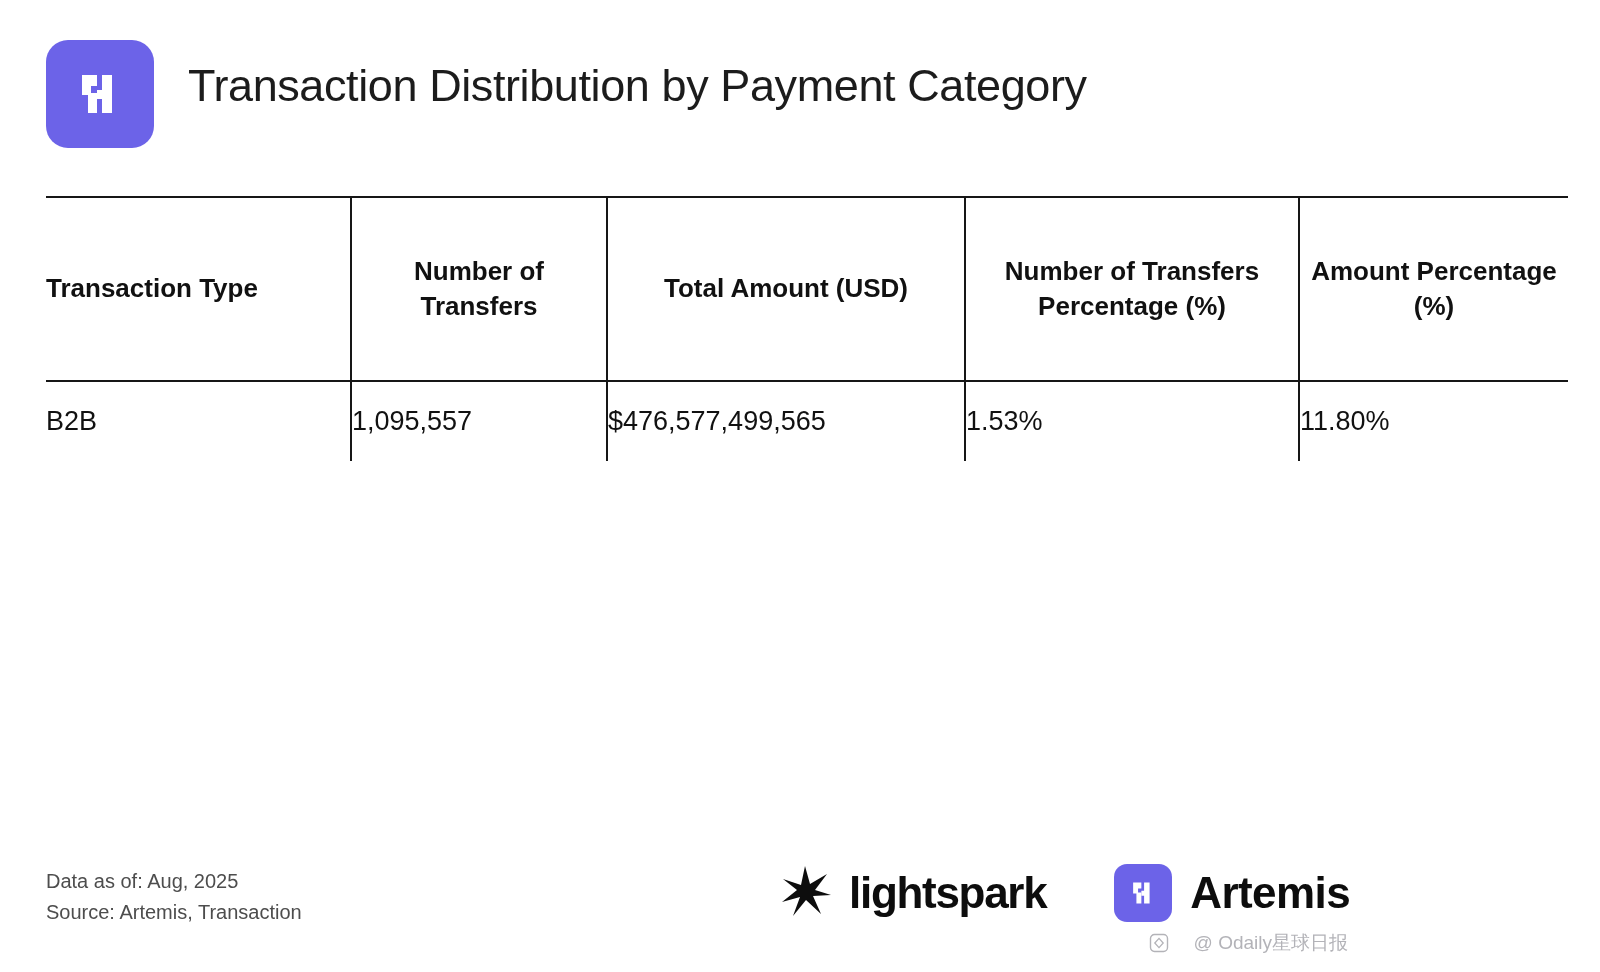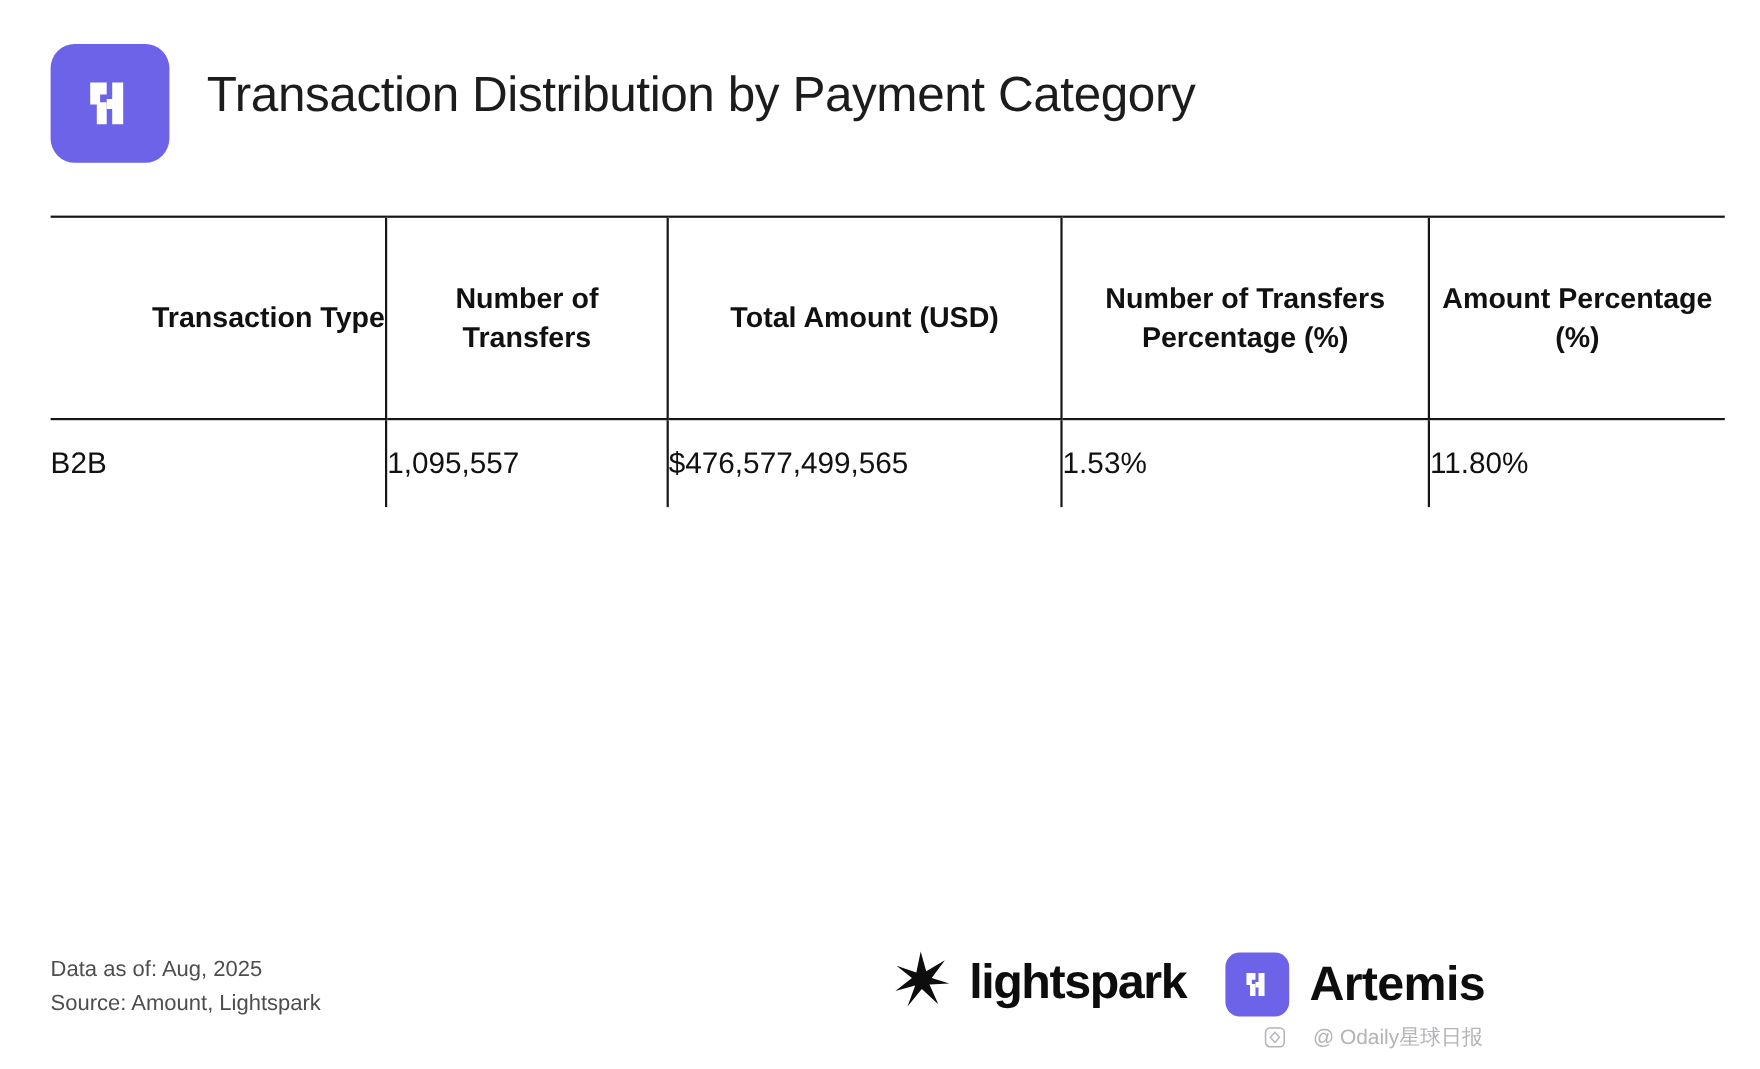--- a/index.html
+++ b/index.html
@@ -78,21 +78,21 @@
     border-bottom: 2px solid #161616;
     height: 182px;
     text-align: center;
     font-size: 26px;
     font-weight: bold;
     line-height: 1.35;
     padding: 4px 10px;
     color: #111;
   }
   thead th.left-head {
-    text-align: right;
+    text-align: left;
   }
   tbody td {
     height: 79px;
     font-size: 27px;
     font-weight: 400;
     color: #111;
     padding: 0 0 0 18px;
     border-bottom: 2px solid #161616;
     white-space: nowrap;
   }
@@ -120,39 +120,40 @@
     align-items: flex-end;
     justify-content: space-between;
   }
   .footer-notes {
     font-size: 20px;
     line-height: 1.55;
     color: #4d4d4d;
   }
   .footer-brands {
     display: flex;
-    align-items: flex-end;
-    gap: 36px;
+    align-items: center;
+    gap: 24px;
     margin-bottom: 4px;
   }
   .lightspark {
     display: flex;
     align-items: center;
     gap: 14px;
   }
   .lightspark-name {
     font-size: 44px;
     font-weight: bold;
     letter-spacing: -1.3px;
     color: #0d0d0d;
   }
   .artemis {
     display: flex;
     align-items: center;
     gap: 18px;
+    margin-left: 44px;
   }
   .artemis-mark {
     width: 58px;
     height: 58px;
     border-radius: 13px;
     background: #6c63e8;
     display: flex;
     align-items: center;
     justify-content: center;
     flex: none;
@@ -224,21 +225,21 @@
           <td>1.53%</td>
           <td>11.80%</td>
         </tr>
       </tbody>
     </table>
   </div>
 
   <div class="footer">
     <div class="footer-notes">
       <div>Data as of: Aug, 2025</div>
-      <div>Source: Amount, Lightspark</div>
+      <div>Source: Artemis, Transaction</div>
     </div>
     <div class="footer-brands">
       <div class="lightspark">
         <span>
           <svg width="58" height="58" viewBox="0 0 58 58" aria-hidden="true">
             <path d="M28 4 L33 22 L50 12 L38 28 L54 33 L36 34 L44 52 L29 38 L16 54 L23 35 L5 40 L20 28 L6 17 L24 23 Z" fill="#0d0d0d"></path>
           </svg>
         </span>
         <span class="lightspark-name">lightspark</span>
       </div>

